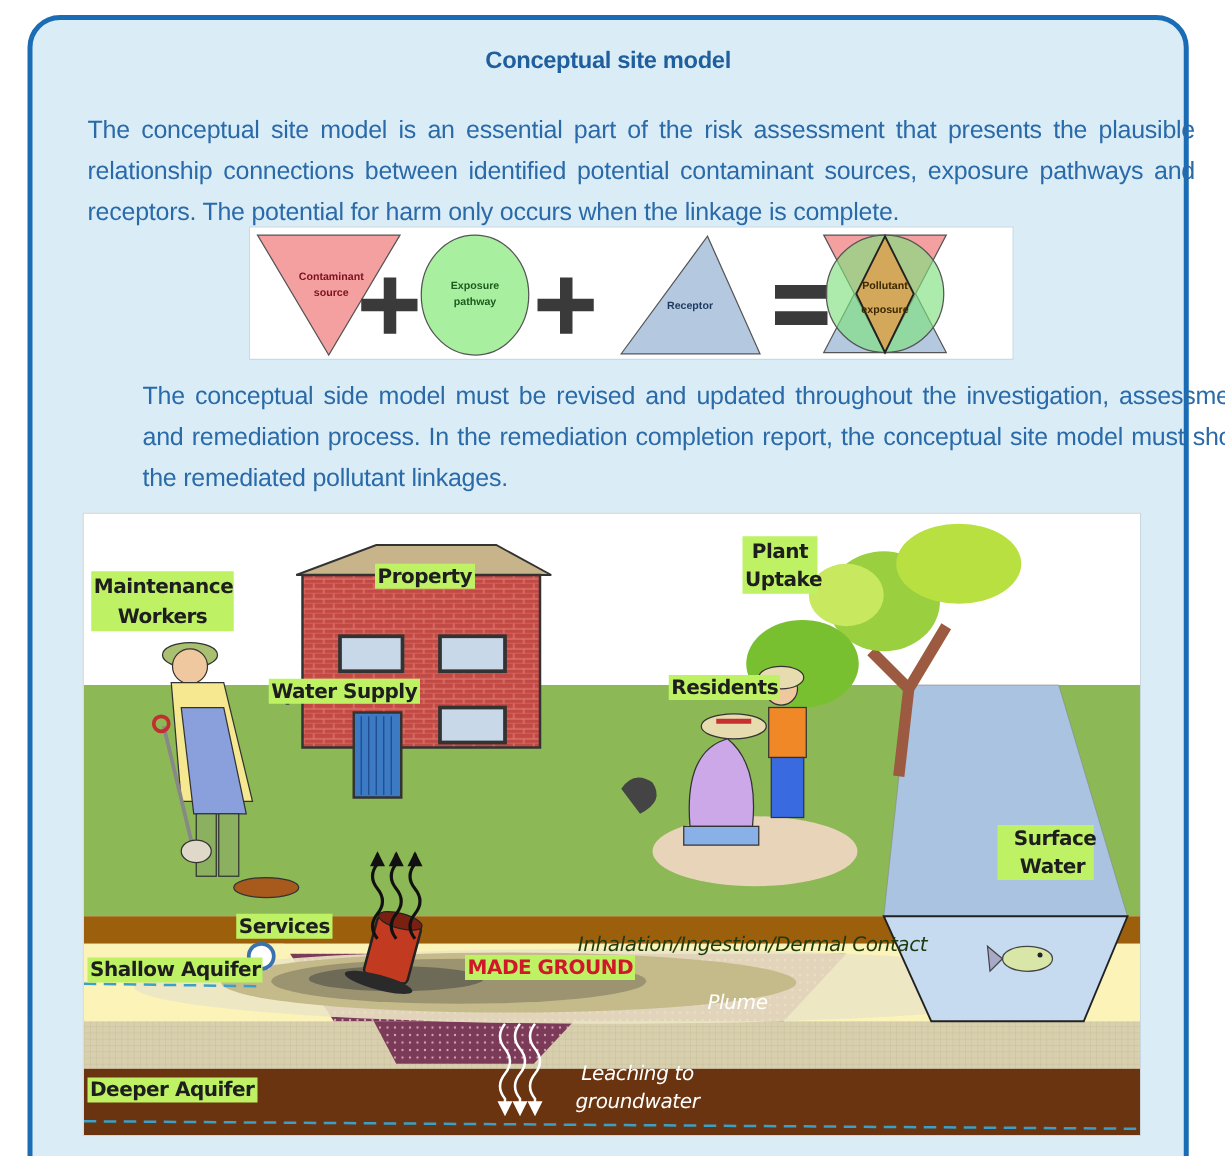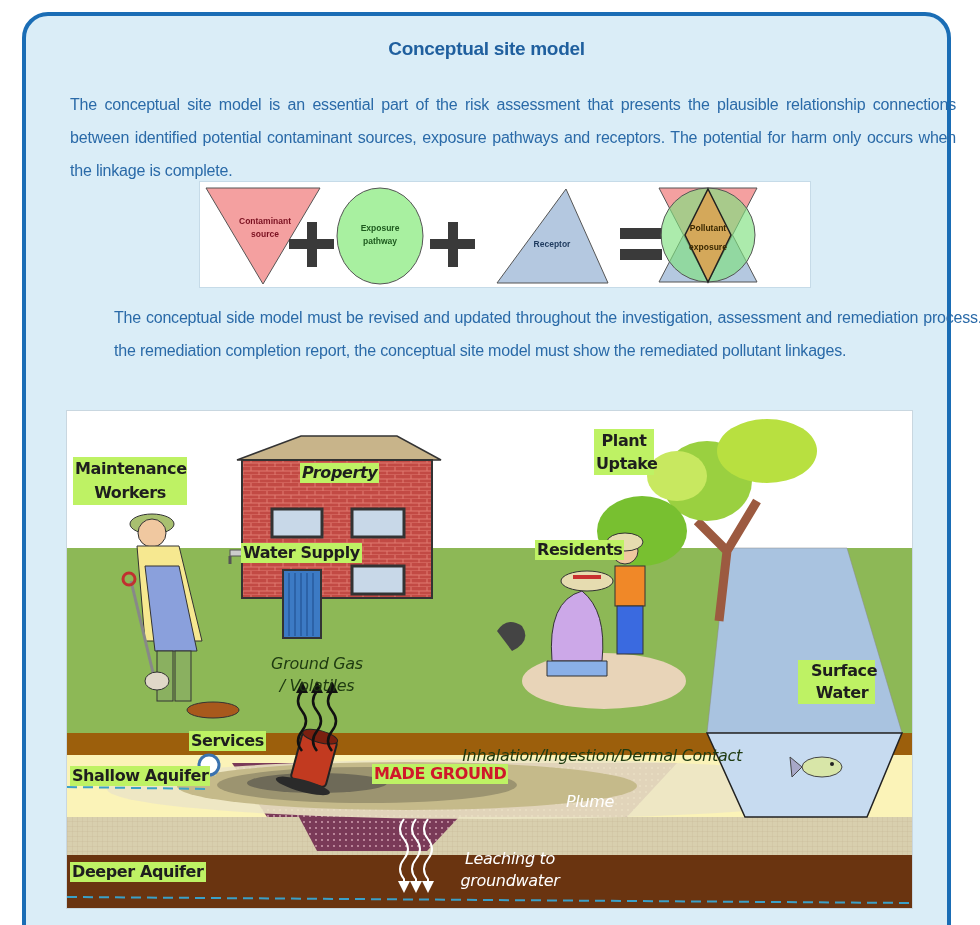--- a/index.html
+++ b/index.html
@@ -6,21 +6,21 @@
   body { width:980px; height:925px; position:relative; overflow:hidden; font-family:"Liberation Sans", sans-serif; }
   .panel {
     position:absolute; left:22px; top:12px; width:929px; height:940px;
     background:#daedf7; border:4px solid #1a6db5; border-radius:26px; box-sizing:border-box;
   }
   .title {
     position:absolute; left:0; top:22px; width:100%; text-align:center;
     color:#1f5f9e; font-weight:bold; font-size:19px; letter-spacing:-0.3px;
   }
   .para {
-    position:absolute; left:44px; width:886px; color:#2a6aa8; font-size:16px; line-height:33px;
+    position:absolute; left:44px; width:886px; color:#2a6aa8; font-size:20px; line-height:33px;
     text-align:justify; text-align-last:left; letter-spacing:-0.2px;
   }
   .p1 { top:72px; }
   .p2 { top:301px;margin-left:48px; }
   .equation {
     position:absolute; left:199px; top:181px; width:578px; height:105px; background:#ffffff;
     border:1px solid #c6dbe8;
     padding-left:32px;
   }
   .equation svg { position:absolute; left:0; top:0; }
@@ -207,34 +207,30 @@
     </g>
     <polygon points="331,470 343,470 337,482" fill="#fff"></polygon>
     <polygon points="343,470 355,470 349,482" fill="#fff"></polygon>
     <polygon points="355,470 367,470 361,482" fill="#fff"></polygon>
   </svg>
 
   <div class="lbl" style="left:6px; top:46px; width:110px; line-height:24px;">
     <div>Maintenance</div>
     <div>Workers</div>
   </div>
-  <div class="lbl" style="left:233px; top:52px;font-style:italic;">Property</div>
-  <div class="lbl" style="left:148px; top:132px;margin-left:26px;">Water Supply</div>
+  <div class="lbl" style="left:233px; top:40px;">Property</div>
+  <div class="lbl" style="left:148px; top:132px;">Water Supply</div>
   <div class="lbl" style="left:527px; top:18px; width:56px; line-height:23px;">
     <div>Plant</div>
     <div>Uptake</div>
   </div>
   <div class="lbl" style="left:468px; top:129px;">Residents</div>
   <div class="lbl" style="left:731px; top:249px; width:62px; line-height:22px;padding-left:13px;">
     <div>Surface</div>
     <div>Water</div>
-  </div>
-  <div class="ital" style="left:190px; top:242px; width:120px; color:#1e3a10;">
-    <div>Ground Gas</div>
-    <div>/ Volatiles</div>
   </div>
   <div class="ital" style="left:380px; top:291px; width:310px; color:#1e3a10;margin-top:43px;">Inhalation/Ingestion/Dermal Contact</div>
   <div class="lbl" style="left:122px; top:320px;">Services</div>
   <div class="lbl" style="left:3px; top:355px;">Shallow Aquifer</div>
   <div class="lbl" style="left:305px; top:353px; color:#d0182a;">MADE GROUND</div>
   <div class="ital" style="left:488px; top:380px; width:70px; color:#ffffff;">Plume</div>
   <div class="ital" style="left:378px; top:437px; width:130px; color:#ffffff;">
     <div>Leaching to</div>
     <div>groundwater</div>
   </div>

